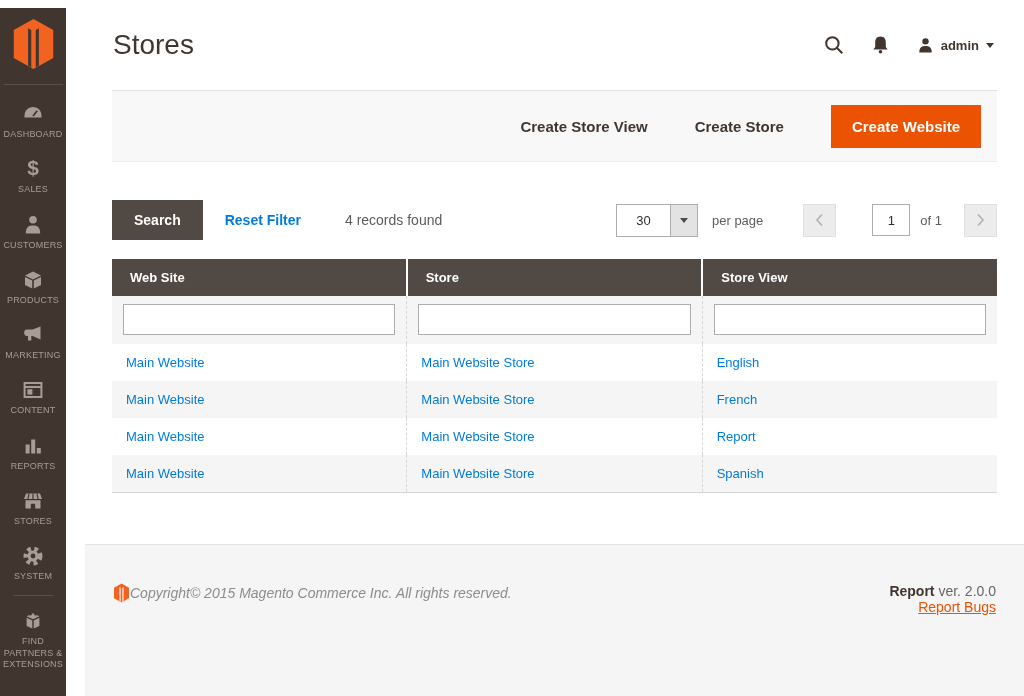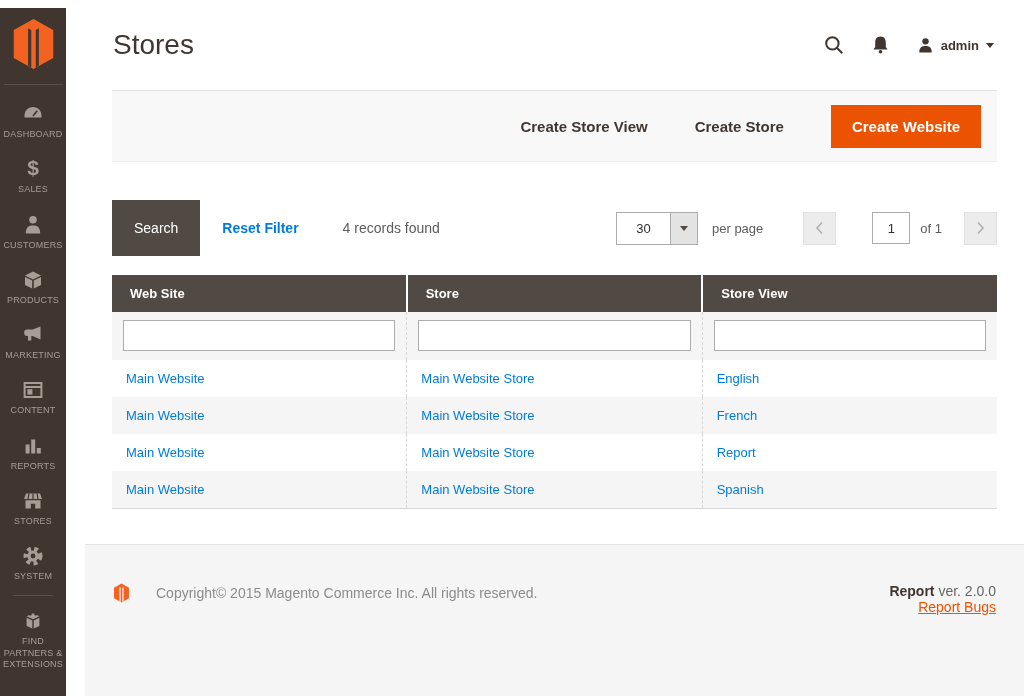--- a/index.html
+++ b/index.html
@@ -68,22 +68,22 @@
     padding: 14px 21px; line-height: 1;
   }
 
   
   .grid-toolbar {
     margin: 38px 27px 19px; flex: none;
     display: flex; align-items: center;
   }
   .btn-search {
     background: #514943; color: #fff; border: 1px solid #514943; cursor: pointer;
-    font-family: inherit; font-size: 14px; font-weight: 400;
-    padding: 20px 21px; line-height: 1;
+    font-family: inherit; font-size: 14px; font-weight: 700;
+    padding: 12px 21px; line-height: 1;
   }
   .reset-filter { margin-left: 22px; font-size: 14px; font-weight: 600; color: #007bdb; cursor: pointer; }
   .records-found { margin-left: 44px; font-size: 14px; color: #5c5c5c; }
   .toolbar-right { margin-left: auto; display: flex; align-items: center; }
   .per-page-select {
     display: flex; height: 33px; border: 1px solid #adadad; background: #fff; cursor: pointer;
   }
   .select-value { width: 53px; display: flex; align-items: center; justify-content: center; font-size: 13px; color: #303030; }
   .select-caret-box {
     width: 27px; background: #e3e3e3; border-left: 1px solid #adadad;
@@ -124,21 +124,21 @@
   .grid-cell + .grid-cell { border-left: 1px dashed #d6d6d6; }
   .cell-link { color: #007bdb; cursor: pointer; text-decoration: none; }
 
   
   .footer {
     margin-top: auto; flex: none; height: 152px;
     background: #f5f5f5; border-top: 1px solid #e3e3e3;
     padding: 38px 28px 0 28px;
     display: flex; justify-content: space-between; align-items: flex-start;
   }
-  .footer-left { display: flex; align-items: center; gap: 26px; }
+  .footer-left { display: flex; align-items: center; gap: 0; font-style: italic; }
   .copyright { font-size: 14px; color: #8c8c8c; }
   .footer-right { text-align: right; font-size: 14px; }
   .version-brand { font-weight: 700; color: #41362f; }
   .version-text { color: #666; }
   .report-bugs { display: inline-block; color: #eb5202; text-decoration: underline; cursor: pointer; font-size: 14px; }
 </style>
 </head>
 <body>
 
 <div class="sidebar">

